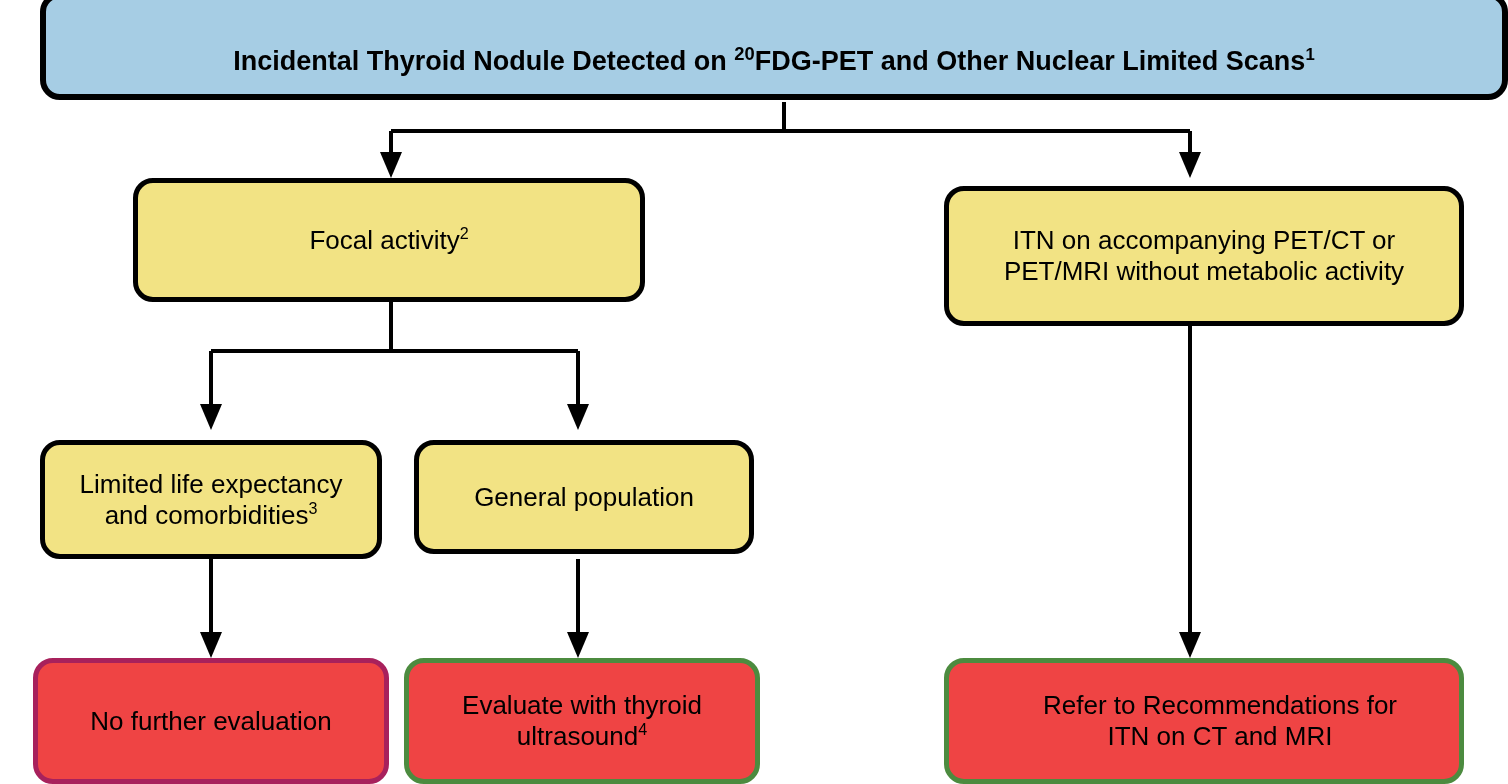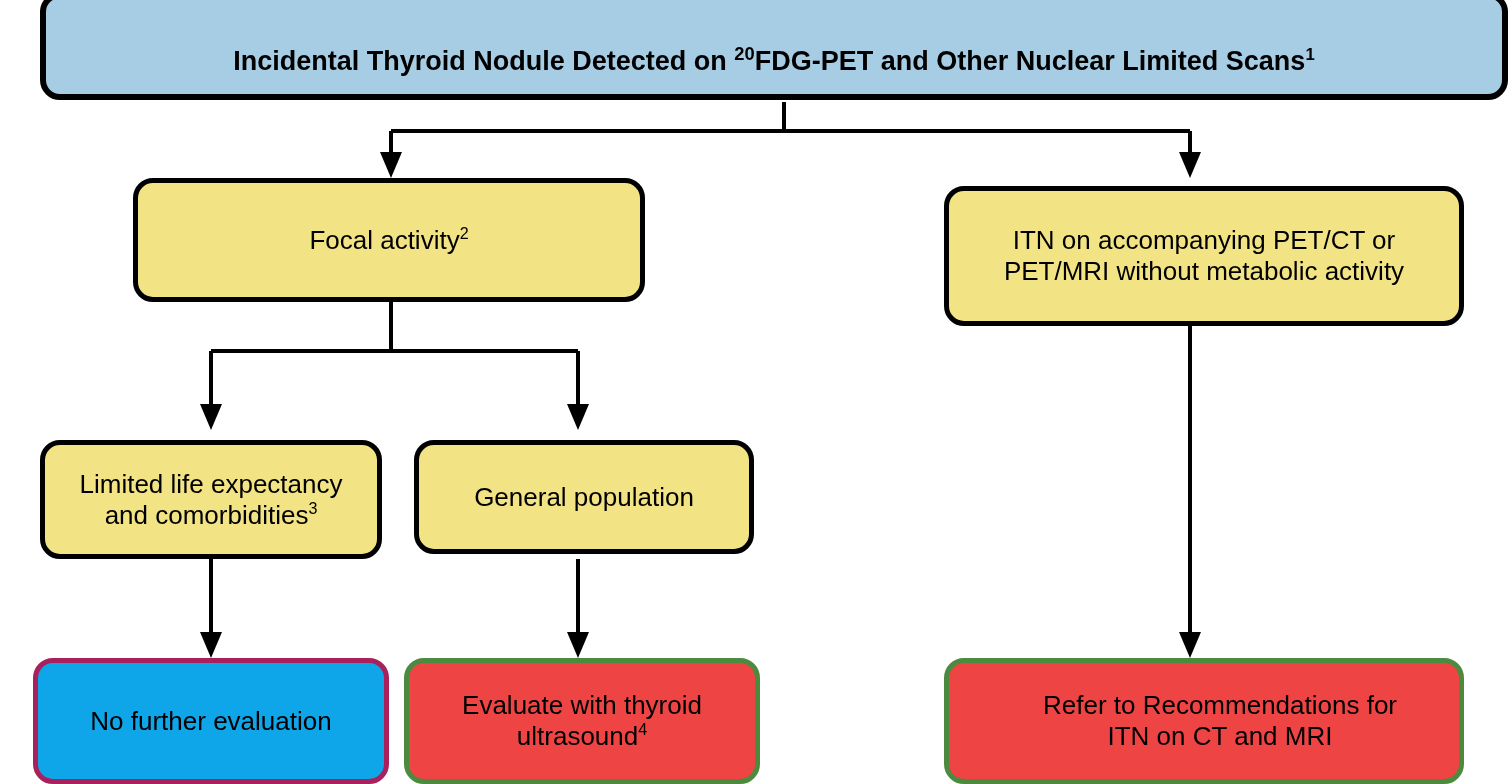--- a/index.html
+++ b/index.html
@@ -44,21 +44,21 @@
   .yellow {
     background: #f2e384;
     font-size: 26px;
   }
   .green {
     background: #ef4444;
     border-color: #4c8b3f;
     font-size: 26px;
   }
   .pink {
-    background: #0ea5e9;
+    background: #ef4444;
     border-color: #a8215c;
     font-size: 26px;
     text-align: center;
   }
   sup {
     font-size: 0.62em;
     vertical-align: super;
     line-height: 0;
   }
   .sup-pre {

